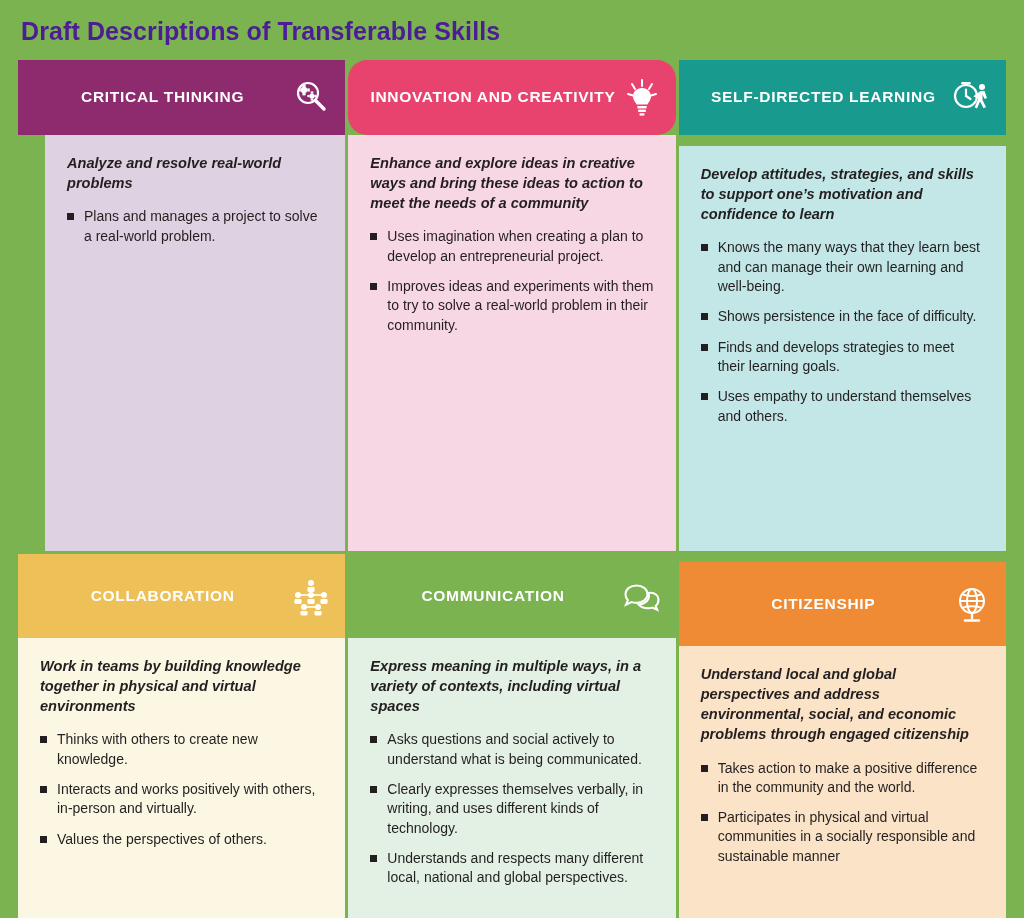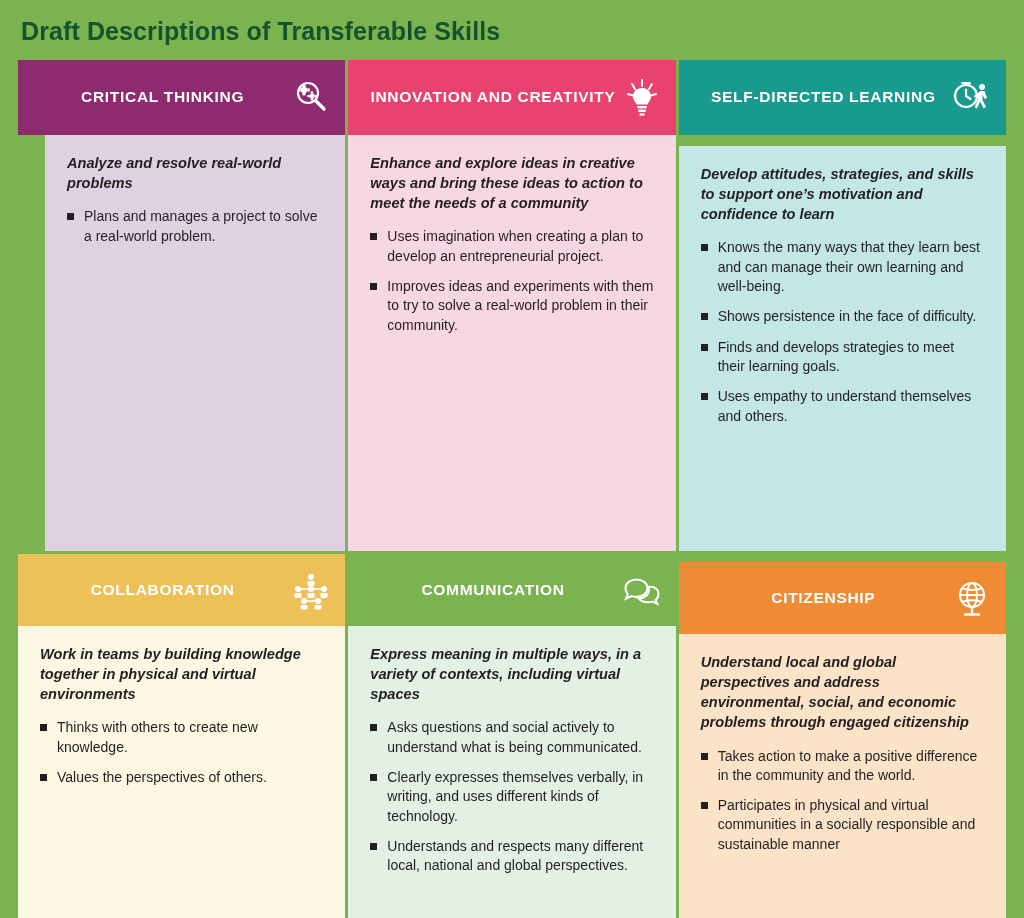--- a/index.html
+++ b/index.html
@@ -15,21 +15,21 @@
   }
   .page {
     position: relative;
     width: 1024px;
     height: 918px;
     background: #7ab34f;
     box-sizing: border-box;
     padding: 0 18px 18px 18px;
   }
   .page-title {
-    color: #14532d;
+    color: #4c1d95;
     font-size: 25px;
     font-weight: bold;
     letter-spacing: 0.1px;
     padding: 16px 0 14px 3px;
     line-height: 1.2;
   }
   .grid {
     display: grid;
     grid-template-columns: 1fr 1fr 1fr;
     grid-template-rows: auto auto;
@@ -105,37 +105,37 @@
     top: 6px;
     width: 7px;
     height: 7px;
     background: #231f20;
   }
 
   
   .c1 .card-header { background: #8e2a6e; }
   .c1 .card-body { background: #ded2e2; margin-left: 27px; }
   
-  .c2 .card-header { background: #e8436f; }
+  .c2 .card-header { background: #e8436f; border-radius: 19px; }
   .c2 .card-body { background: #f8d7e4; }
   
   .c3 .card-header { background: #189a8f; }
   .c3 .card-body { background: #c3e6e7; margin-top: 11px; }
   
   .c4 .card-header { background: #edc158; }
   .c4 .card-body { background: #fbf7e3; }
   .c4 .card-header .title { color: #ffffff; }
   
   .c5 .card-header { background: #7ab34f; }
   .c5 .card-body { background: #e3f0e4; }
   
   .c6 .card-header { background: #ef8b34; margin-top: 8px; }
   .c6 .card-body { background: #fbe3c8; }
 
-  .row2 .card-header { height: 72px; align-items: center; }
+  .row2 .card-header { height: 84px; align-items: center; }
   .row1 .card-body { min-height: 405px; }
   .row2 .card-body { min-height: 390px; }
 </style>
 </head>
 <body>
 
 <div class="page">
 
   <div class="page-title">Draft Descriptions of Transferable Skills</div>
 
@@ -255,20 +255,21 @@
               <line x1="22" y1="15" x2="22" y2="21"></line>
               <line x1="15" y1="33" x2="29" y2="33"></line>
             </g>
           </svg>
         </div>
       </div>
       <div class="card-body">
         <p class="lead">Work in teams by building knowledge together in physical and virtual environments</p>
         <ul class="points">
           <li>Thinks with others to create new knowledge.</li>
+          <li>Interacts and works positively with others, in-person and virtually.</li>
           <li>Values the perspectives of others.</li>
         </ul>
       </div>
     </div>
 
     <div class="card c5 row2">
       <div class="card-header">
         <div class="title">COMMUNICATION</div>
         <div class="hicon">
           <svg width="48" height="44" viewBox="0 0 48 44">

